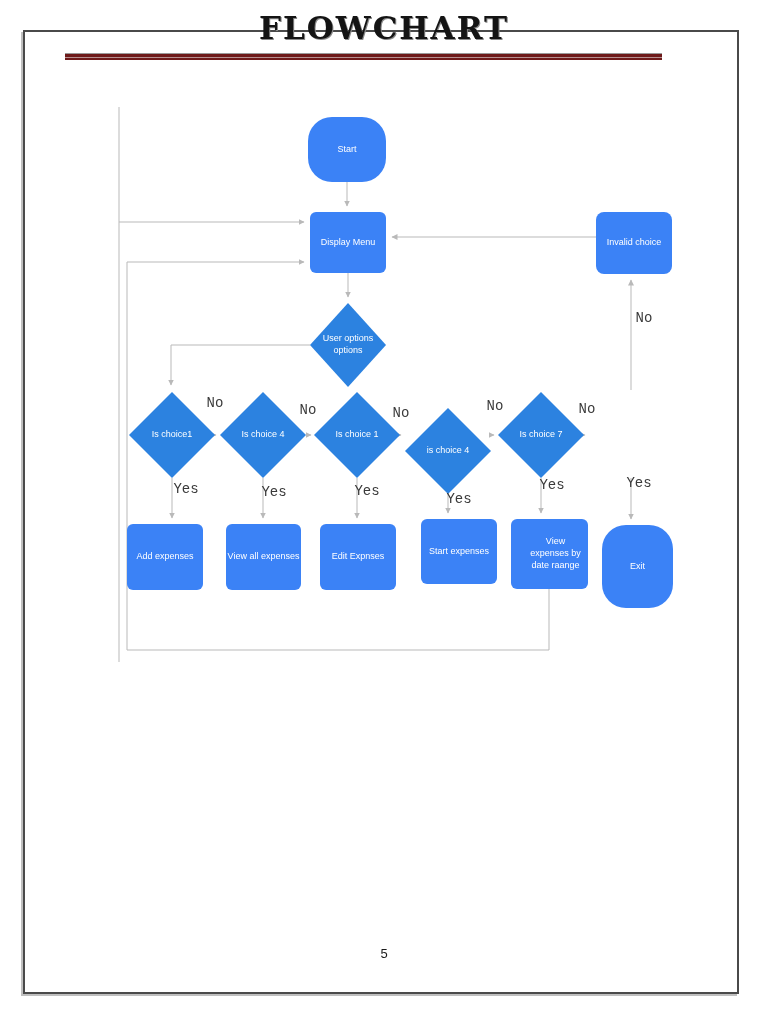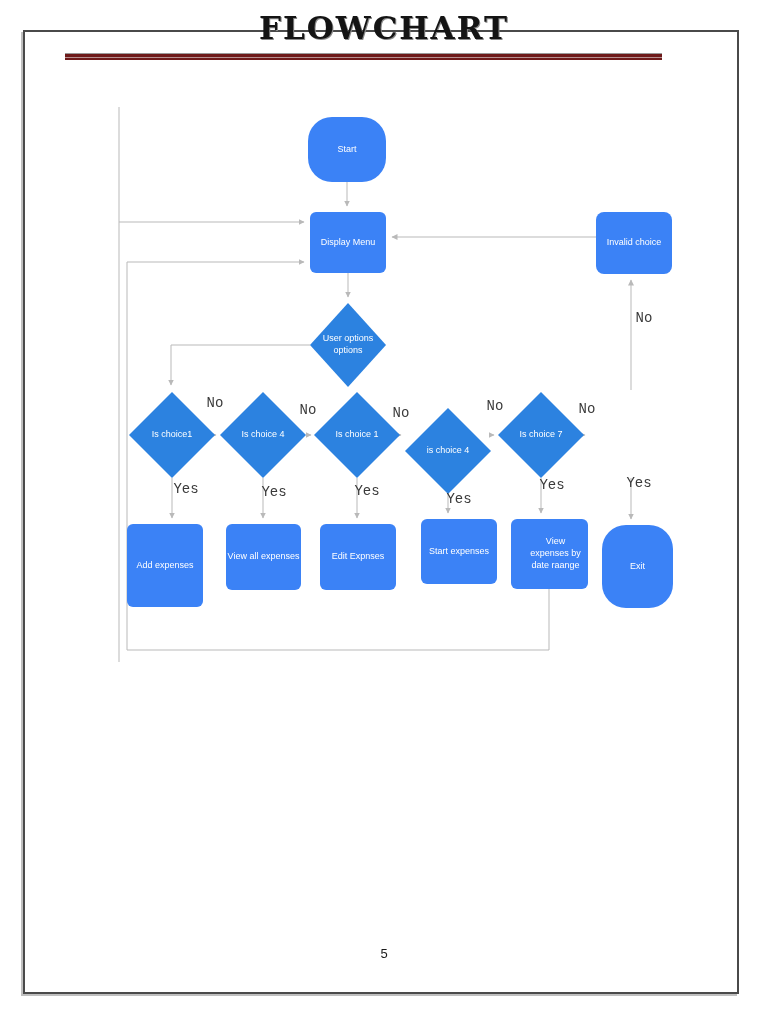--- a/index.html
+++ b/index.html
@@ -97,21 +97,21 @@
   </div>
   <div class="node diamond" style="left:405px;top:408px;width:86px;height:86px;">
     <span class="dshape"></span>
     <span class="dlabel" style="max-width:85%">is choice 4</span>
   </div>
   <div class="node diamond" style="left:498px;top:392px;width:86px;height:86px;">
     <span class="dshape"></span>
     <span class="dlabel" style="max-width:85%">Is choice 7</span>
   </div>
 
-  <div class="node rect" style="left:127px;top:524px;width:76px;height:83px;text-align:center;">
+  <div class="node rect" style="left:127px;top:524px;width:76px;height:66px;text-align:center;">
     <span>Add expenses</span>
   </div>
   <div class="node rect" style="left:226px;top:524px;width:75px;height:66px;border-radius:6px;">
     <span>View all expenses</span>
   </div>
   <div class="node rect" style="left:320px;top:524px;width:76px;height:66px;">
     <span>Edit Expnses</span>
   </div>
   <div class="node rect" style="left:421px;top:519px;width:76px;height:65px;">
     <span>Start expenses</span>

